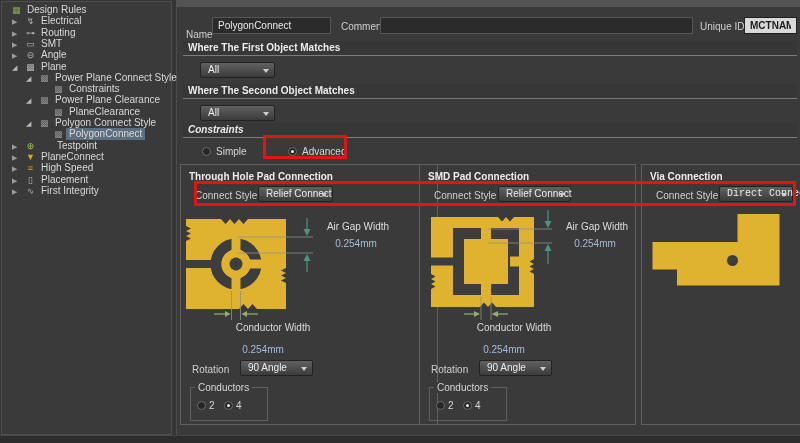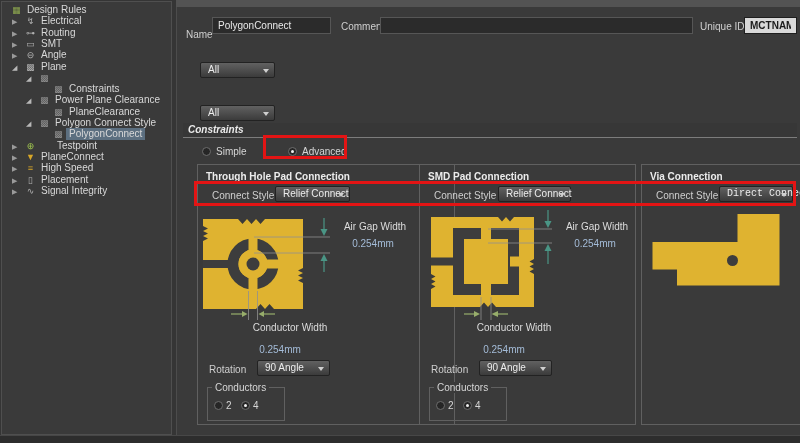--- a/index.html
+++ b/index.html
@@ -89,20 +89,21 @@
         <span class="tree-label-wrap" style="left: 36px;"><span class="tree-label">Angle</span></span>
       </div>
       <div class="tree-row" style="top: 58.5px;">
         <span class="tree-arrow expanded" style="left: 10px;">◢</span>
         <span class="tree-icon" style="color: rgb(176, 176, 176); left: 22px;">▩</span>
         <span class="tree-label-wrap" style="left: 36px;"><span class="tree-label">Plane</span></span>
       </div>
       <div class="tree-row" style="top: 69.8px;">
         <span class="tree-arrow expanded" style="left: 24px;">◢</span>
         <span class="tree-icon" style="color: rgb(143, 143, 143); left: 36px;">▩</span>
+        <span class="tree-label-wrap" style="left: 50px;"><span class="tree-label">Power Plane Connect Style</span></span>
       </div>
       <div class="tree-row" style="top: 81.1px;">
         <span class="tree-icon" style="color: rgb(143, 143, 143); left: 50px;">▩</span>
         <span class="tree-label-wrap" style="left: 64px;"><span class="tree-label">Constraints</span></span>
       </div>
       <div class="tree-row" style="top: 92.4px;">
         <span class="tree-arrow expanded" style="left: 24px;">◢</span>
         <span class="tree-icon" style="color: rgb(143, 143, 143); left: 36px;">▩</span>
         <span class="tree-label-wrap" style="left: 50px;"><span class="tree-label">Power Plane Clearance</span></span>
       </div>
@@ -135,46 +136,48 @@
         <span class="tree-label-wrap" style="left: 36px;"><span class="tree-label">High Speed</span></span>
       </div>
       <div class="tree-row" style="top: 171.5px;">
         <span class="tree-arrow collapsed" style="left: 10px;">▶</span>
         <span class="tree-icon" style="color: rgb(176, 176, 176); left: 22px;">▯</span>
         <span class="tree-label-wrap" style="left: 36px;"><span class="tree-label">Placement</span></span>
       </div>
       <div class="tree-row" style="top: 182.8px;">
         <span class="tree-arrow collapsed" style="left: 10px;">▶</span>
         <span class="tree-icon" style="color: rgb(176, 176, 176); left: 22px;">∿</span>
-        <span class="tree-label-wrap" style="left: 36px;"><span class="tree-label">Signal Integrity</span></span>
+        <span class="tree-label-wrap" style="left: 36px;"><span class="tree-label">First Integrity</span></span>
       </div>
     </div>
 
   <div class="lbl" style="left:186px;top:21px;margin-top:8px;">Name</div>
   <input class="tin" style="left: 212px; top: 17px; width: 119px;" value="PolygonConnect">
   <div class="lbl" style="left:341px;top:21px;">Comment</div>
   <input class="tin" style="left: 380px; top: 17px; width: 313px;" value="">
   <div class="lbl" style="left:700px;top:21px;">Unique ID</div>
   <input class="tin uid" style="left: 744px; top: 17px; width: 53px;" value="MCTNAMFK">
 
+  <div class="secbar" style="left:183px;top:41px;width:614px;">Where The First Object Matches</div>
   <div class="dd" style="left:200px;top:62px;width:75px;">
     <span>All</span>
   </div>
 
+  <div class="secbar" style="left:183px;top:84px;width:614px;">Where The Second Object Matches</div>
   <div class="dd" style="left:200px;top:105px;width:75px;">
     <span>All</span>
   </div>
 
   <div class="secbar" style="left:183px;top:123px;width:614px;font-style:italic;">Constraints</div>
   <span class="radio" style="left:202px;top:147px;"></span>
   <span class="rlabel" style="left:216px;top:146px;">Simple</span>
   <span class="radio checked" style="left:288px;top:147px;"></span>
   <span class="rlabel" style="left:302px;top:146px;">Advanced</span>
 
-  <div class="gbox" style="left:197px;width:258px;">
+  <div class="gbox" style="left:180px;width:258px;">
     <svg class="abs" width="218" height="261" viewBox="0 0 218 261" style="left:0;top:0;">
       <path class="cu" d="M5,54 H40 l4.5,5 l4.5,-5 l4.5,5 l4.5,-5 l4.5,5 l4.5,-5 H105 V103 l-5,2.5 l5,2.5 l-5,2.5 l5,2.5 l-5,2.5 l5,2.5 V144 H76 l-4.5,-5 l-4.5,5 l-4.5,-5 l-4.5,5 H5 V76 l5,-2.5 l-5,-2.5 l5,-2.5 l-5,-2.5 l5,-2.5 l-5,-2.5 Z"></path>
       <circle class="ringc" cx="55" cy="99" r="20"></circle>
       <rect class="cu" x="50.5" y="71" width="9" height="16"></rect>
       <rect class="cu" x="66" y="94.5" width="17" height="9"></rect>
       <rect class="cu" x="50.5" y="111" width="9" height="16"></rect>
       <rect class="bgfill" x="5" y="95" width="26" height="8"></rect>
       <circle class="cu" cx="55" cy="99" r="14.5"></circle>
       <circle class="bgfill" cx="55" cy="99" r="6.5"></circle>
       <path class="dim" d="M56,72 H132 M56,88 H132"></path>

